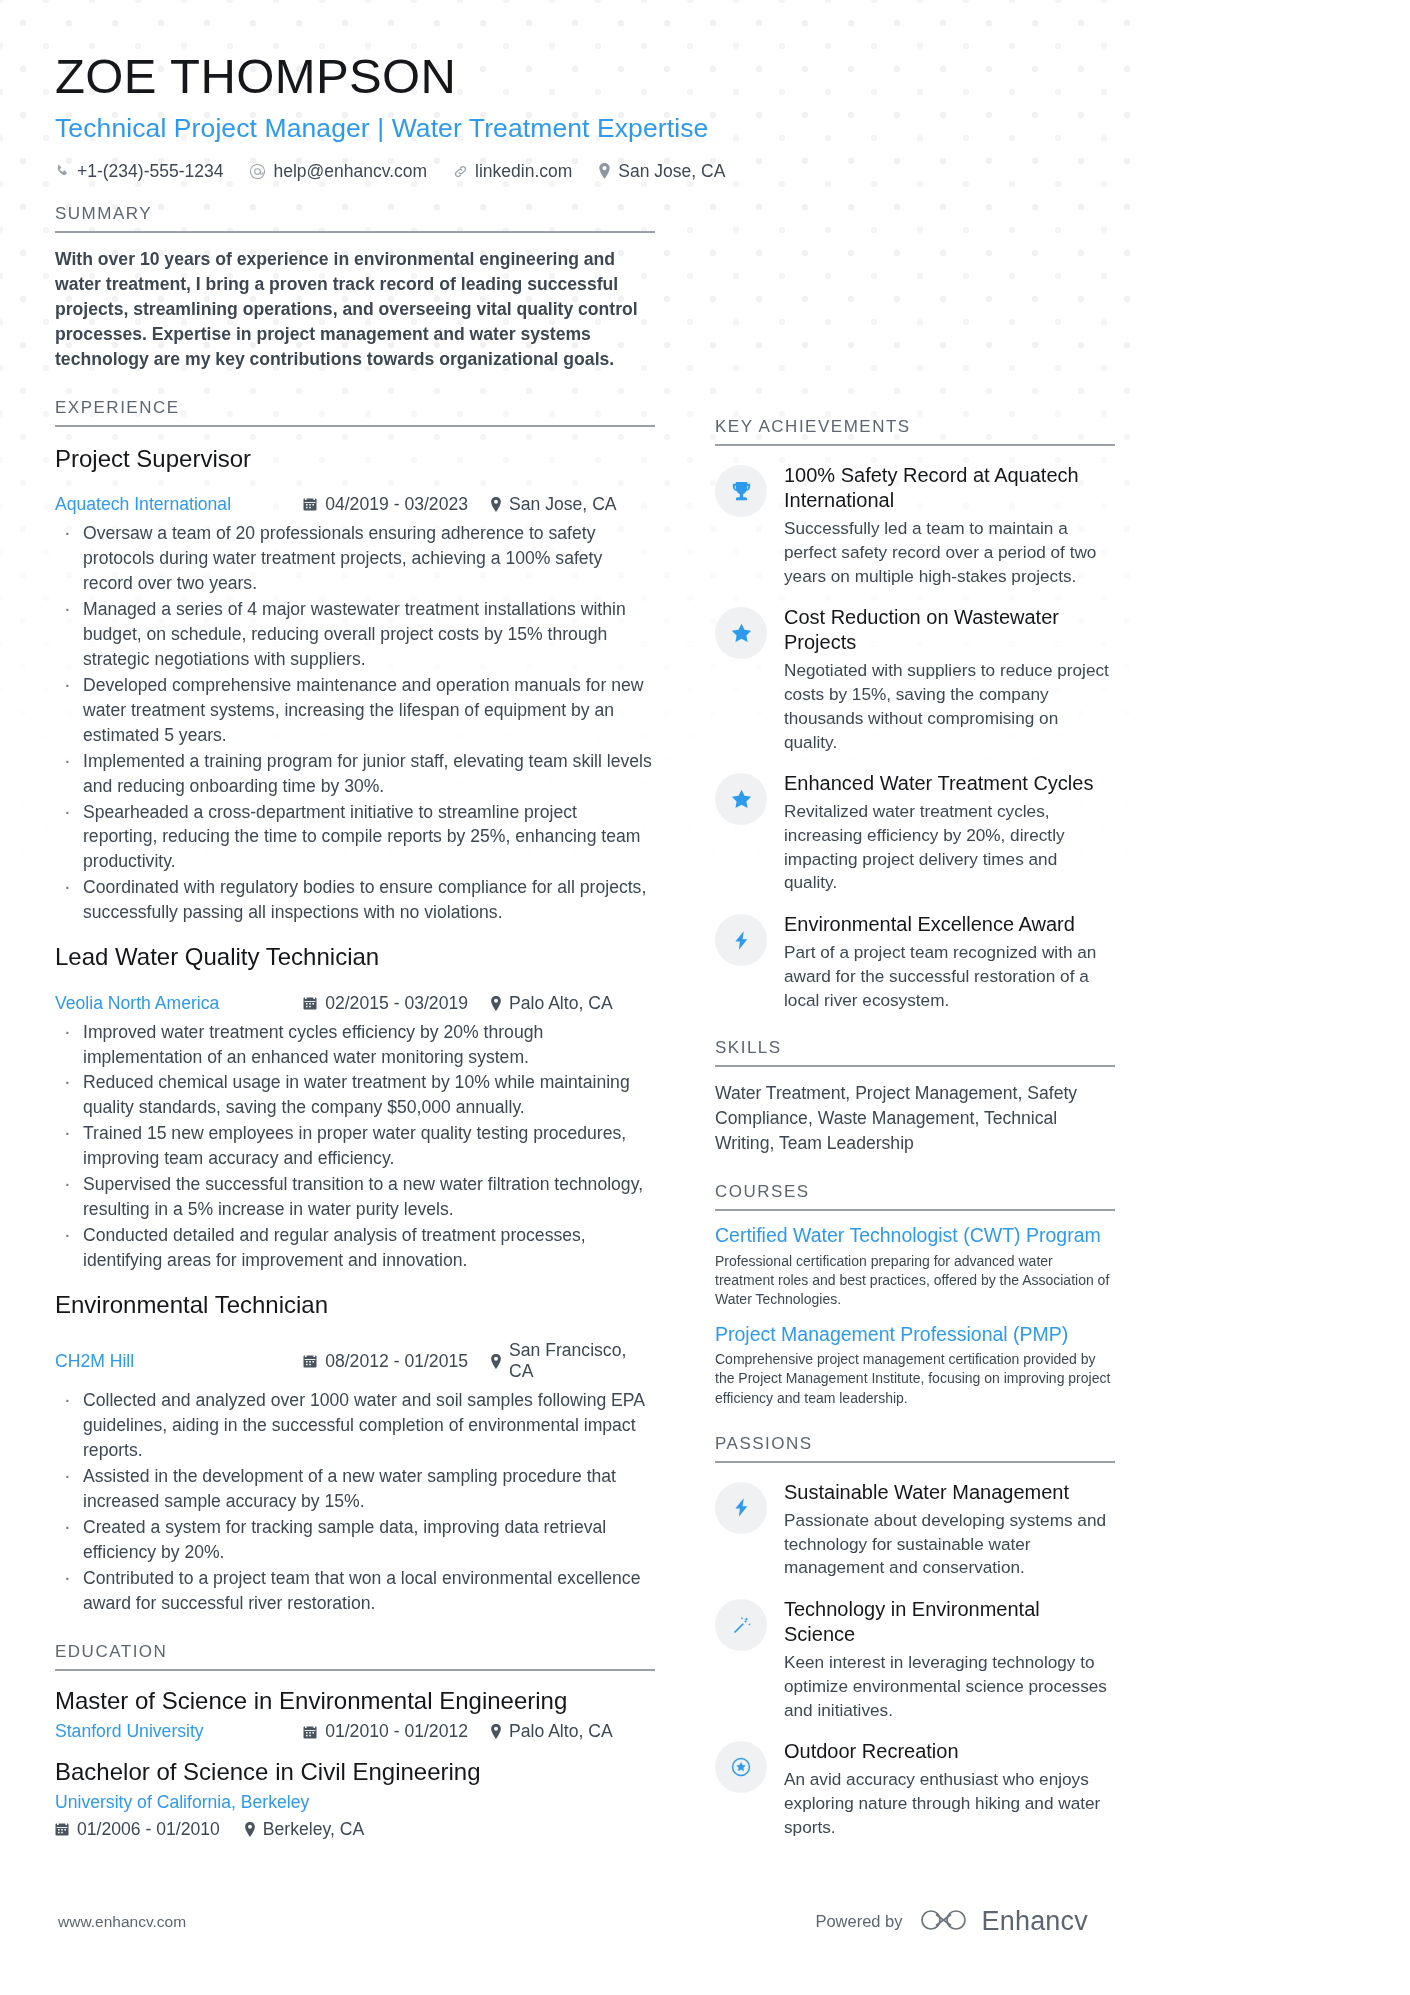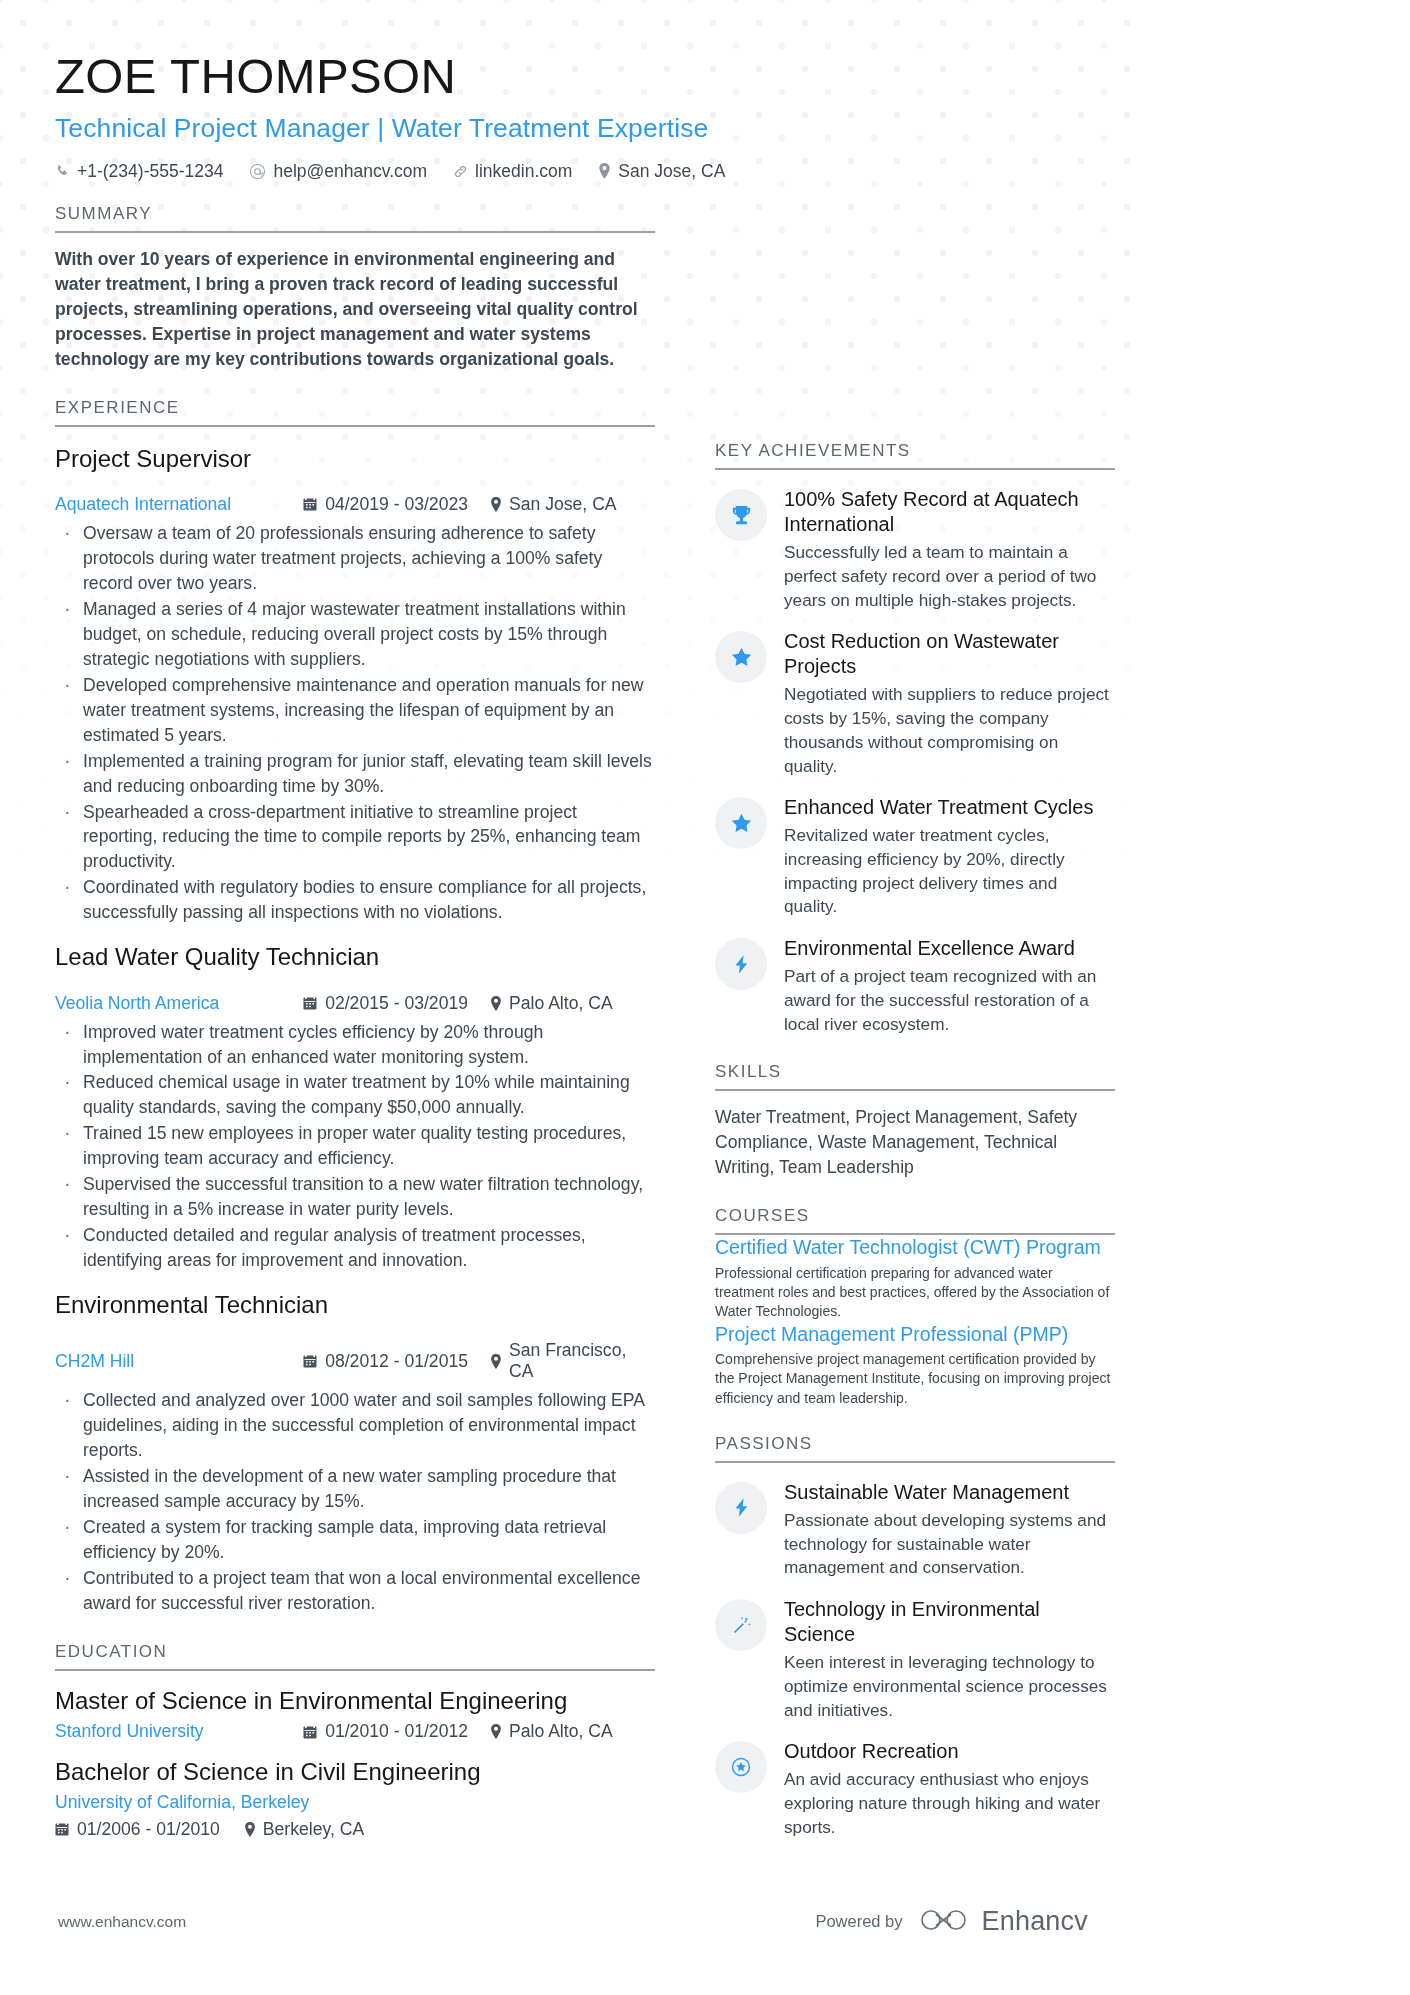--- a/index.html
+++ b/index.html
@@ -151,21 +151,21 @@
     line-height: 1.38;
     color: #3d4853;
     margin-top: 4px;
   }
   .skills-text {
     font-size: 17.6px;
     line-height: 1.42;
     color: #3d4853;
     margin-top: 14px;
   }
-  .course { margin-top: 0; }
+  .course { margin-top: 12px; }
   .course-title { font-size: 19.5px; color: #2e9aee; line-height: 1.3; }
   .course-desc { font-size: 14px; line-height: 1.38; color: #3d4853; margin-top: 3px; }
 
   
   .footer {
     position: absolute;
     left: 0; right: 0;
     bottom: 58px;
     padding: 0 58px;
     display: flex;

